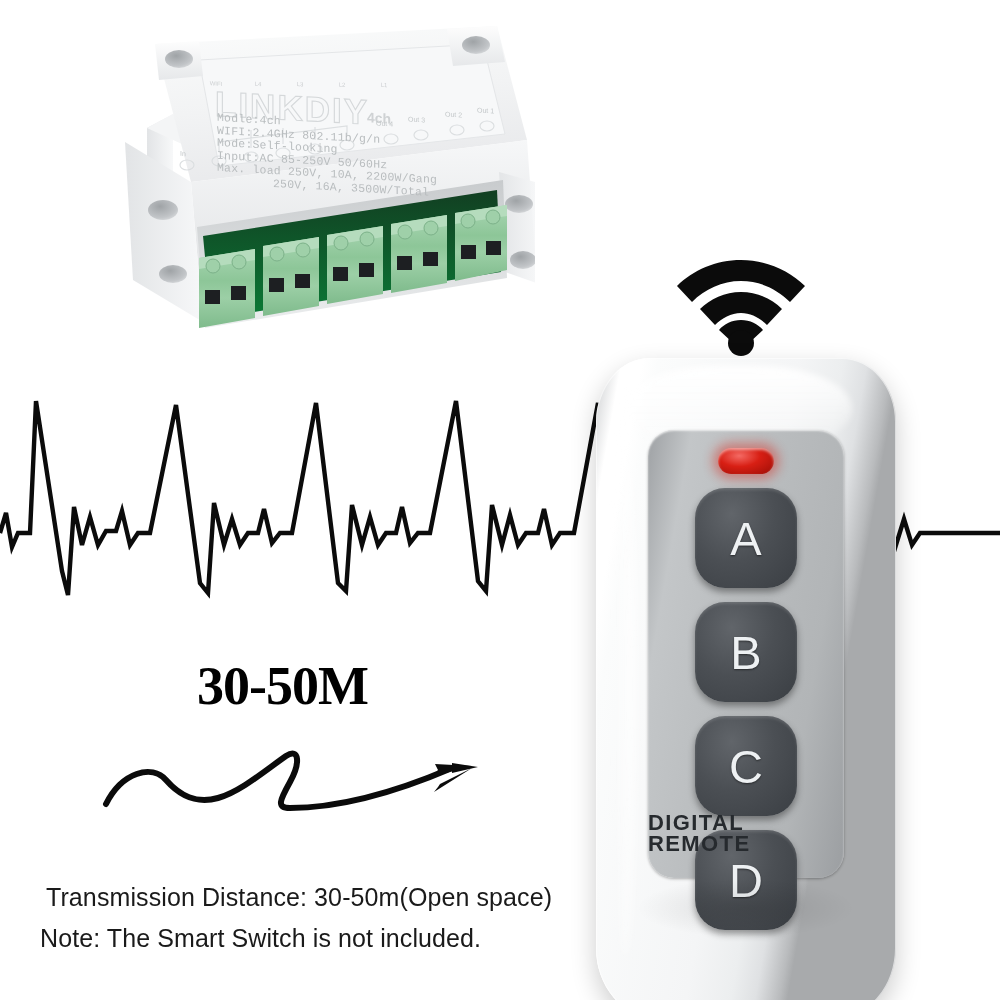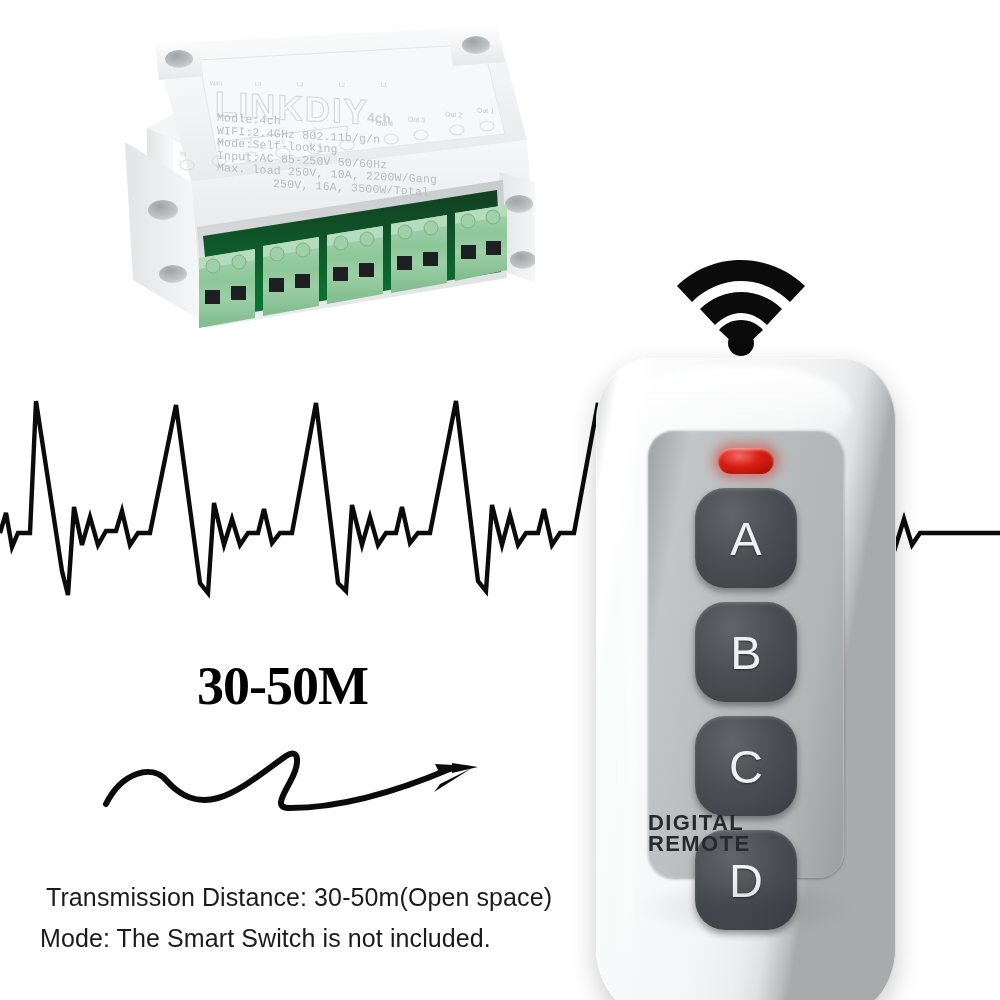--- a/index.html
+++ b/index.html
@@ -256,21 +256,21 @@
 
   <svg id="arrow-squiggle" width="400" height="90" viewBox="0 0 400 90">
     <path fill="none" stroke="#0b0b0b" stroke-width="6" stroke-linecap="round" d="M6,62 C22,30 52,22 66,38 C80,54 96,62 118,56 C140,50 166,28 186,14
          C200,5 200,22 190,40 C180,58 176,66 190,66 C250,66 310,44 352,26"></path>
     <path fill="#0b0b0b" d="M335,22 L372,24 L334,34 L338,28 Z"></path>
     <path fill="#0b0b0b" d="M340,42 L372,26 L334,50 L338,45 Z"></path>
     <path fill="#0b0b0b" d="M352,21 L378,25 L352,31 Z"></path>
   </svg>
 
   <div id="transmission-text">Transmission Distance: 30-50m(Open space)</div>
-  <div id="note-text">Mode: The Smart Switch is not included.</div>
+  <div id="note-text">Note: The Smart Switch is not included.</div>
 
   <svg id="wifi-icon" width="130" height="108" viewBox="0 0 130 108">
     <path fill="#0b0b0b" d="M65,12 C40,12 17,22 1,38 L16,54 C29,41 46,33 65,33 C84,33 101,41 114,54 L129,38 C113,22 90,12 65,12 Z"></path>
     <path fill="#0b0b0b" d="M65,44 C49,44 34,51 24,61 L39,77 C46,70 55,65 65,65 C75,65 84,70 91,77 L106,61 C96,51 81,44 65,44 Z"></path>
     <path fill="#0b0b0b" d="M65,72 C56,72 48,76 43,82 L57,95 C59,92 62,91 65,91 C68,91 71,92 73,95 L87,82 C82,76 74,72 65,72 Z"></path>
     <circle cx="65" cy="95" r="13" fill="#0b0b0b"></circle>
   </svg>
 
   <div id="remote">
     <div id="remote-body"></div>

